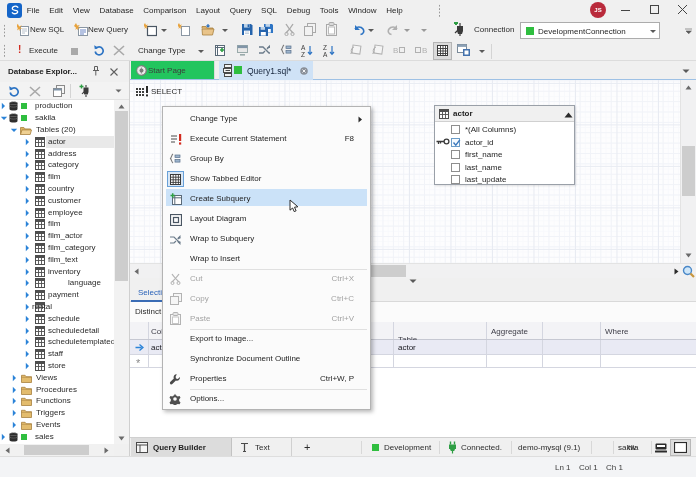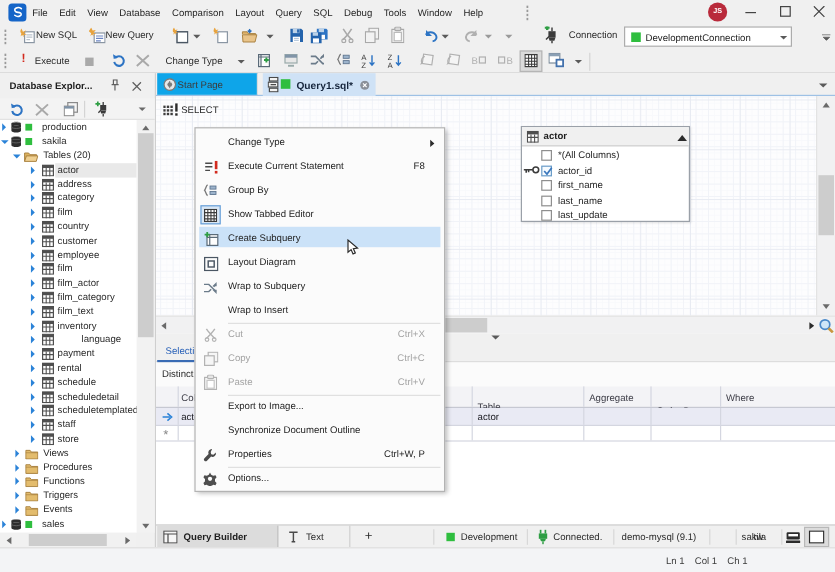--- a/index.html
+++ b/index.html
@@ -15,21 +15,21 @@
 .tbtext{font-size:8px;color:#2b2b2b;}
 .vsep{width:1px;background:#d4d4d4;}
 
 .lpanel{left:0;top:61px;width:130px;height:395px;background:#f0f0f0;border-right:1px solid #cfcfcf;}
 .lp-title{left:0;top:0;width:129px;height:21px;display:flex;align-items:center;}
 .lp-toolbar{left:0;top:21px;width:129px;height:18px;background:#f3f3f3;border-bottom:1px solid #e2e2e2;}
 .tree{left:0;top:39px;width:114px;height:344px;background:#fff;overflow:hidden;font-size:8px;}
 .tscroll{left:114px;top:39px;width:15px;height:344px;background:#f2f2f2;}
 .thscroll{left:0;top:383px;width:114px;height:12px;background:#f1f1f1;}
 .tabbar{left:130px;top:61px;width:566px;height:19px;background:#f0f0f0;border-bottom:1px solid #9ec1e5;}
-.tab-start{left:131px;top:61px;width:84px;height:18px;background:#0ea5e9;border-right:1px solid #dcdcdc;display:flex;align-items:center;}
+.tab-start{left:131px;top:61px;width:84px;height:18px;background:#22c55e;border-right:1px solid #dcdcdc;display:flex;align-items:center;}
 .tab-active{left:219px;top:61px;width:94px;height:19px;background:#cfe2f6;display:flex;align-items:center;}
 .canvas{left:130px;top:80px;width:550px;height:183px;background-color:#fdfdfe;
  background-image:
   linear-gradient(to right,#e8ebf2 1px,transparent 1px),
   linear-gradient(to bottom,#e8ebf2 1px,transparent 1px),
   linear-gradient(to right,#f1f3f8 1px,transparent 1px),
   linear-gradient(to bottom,#f1f3f8 1px,transparent 1px),
   linear-gradient(to right,#f8f9fc 1px,transparent 1px),
   linear-gradient(to bottom,#f8f9fc 1px,transparent 1px);
  background-size:41.5px 41.5px,41.5px 41.5px,10.375px 10.375px,10.375px 10.375px,5.19px 5.19px,5.19px 5.19px;
@@ -509,21 +509,21 @@
         </svg>
         <span class="abs" style="left:48px;color:#2b2b2b;">payment</span>
       </div>
 <div class="abs" style="left:0;top:201.0px;width:114px;height:11.8px;line-height:11.8px;">
         <svg class="abs" style="left:25px;top:2px;" width="5" height="8">
           <use href="#sarr"></use>
         </svg>
         <svg class="abs" style="left:35px;top:1px;" width="10" height="10">
           <use href="#stbl"></use>
         </svg>
-        <span class="abs" style="left:48px;color:#2b2b2b;text-align:center;">rental</span>
+        <span class="abs" style="left:32px;color:#2b2b2b;text-align:center;">rental</span>
       </div>
 <div class="abs" style="left:0;top:212.8px;width:114px;height:11.8px;line-height:11.8px;">
         <svg class="abs" style="left:25px;top:2px;" width="5" height="8">
           <use href="#sarr"></use>
         </svg>
         <svg class="abs" style="left:35px;top:1px;" width="10" height="10">
           <use href="#stbl"></use>
         </svg>
         <span class="abs" style="left:48px;color:#2b2b2b;">schedule</span>
       </div>
@@ -655,21 +655,21 @@
  <span style="margin-left:17px;color:#3c3c3c;">Start Page</span>
 </div>
 <div class="abs tab-active">
  <svg class="abs" style="left:4px;top:3px;" width="10" height="13">
       <rect x="1.5" y="0.5" width="7" height="3" fill="#f2f2f2" stroke="#4a4a4a"></rect>
       <rect x="0.5" y="4.5" width="8" height="4" fill="#f2f2f2" stroke="#4a4a4a"></rect>
       <rect x="1.5" y="9.5" width="7" height="3" fill="#f2f2f2" stroke="#4a4a4a"></rect>
       <path d="M2.5 6.5h4.5" stroke="#4a4a4a"></path>
     </svg>
  <div class="abs" style="left:15px;top:5px;width:8px;height:8px;background:#2fbe3f;"></div>
- <span style="margin-left:28px;font-weight:bold;font-size:8.5px;color:#16253c;">Query1.sql*</span>
+ <span style="margin-left:28px;font-weight:normal;font-size:8.5px;color:#16253c;">Query1.sql*</span>
  <svg class="abs" style="left:81px;top:6px;" width="8" height="8">
       <circle cx="4" cy="4" r="3.8" fill="#8a9099"></circle>
       <path d="M2.5 2.5l3 3M5.5 2.5l-3 3" stroke="#fff" stroke-width="0.9"></path>
     </svg>
 </div>
 <div class="abs canvas"></div>
 <div class="abs" style="left:136px;top:86px;width:60px;height:11px;z-index:5;">
  <svg class="abs" style="left:0;top:0;" width="13" height="11">
       <g fill="#3d3d3d">
         <rect x="0" y="2" width="2" height="2"></rect>

